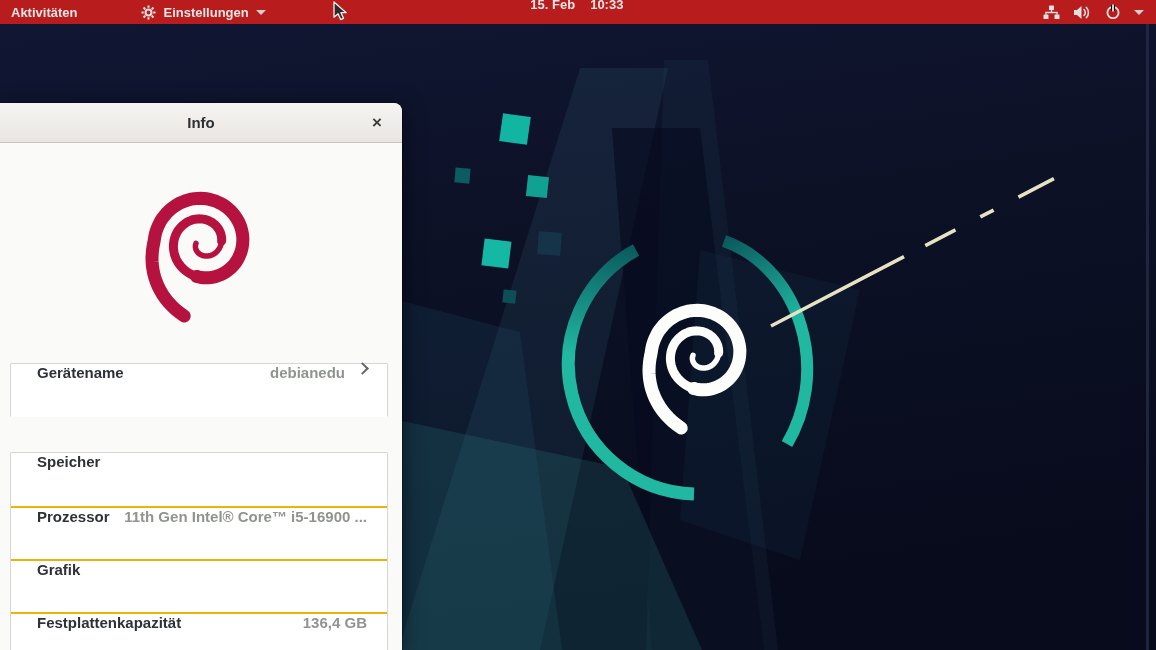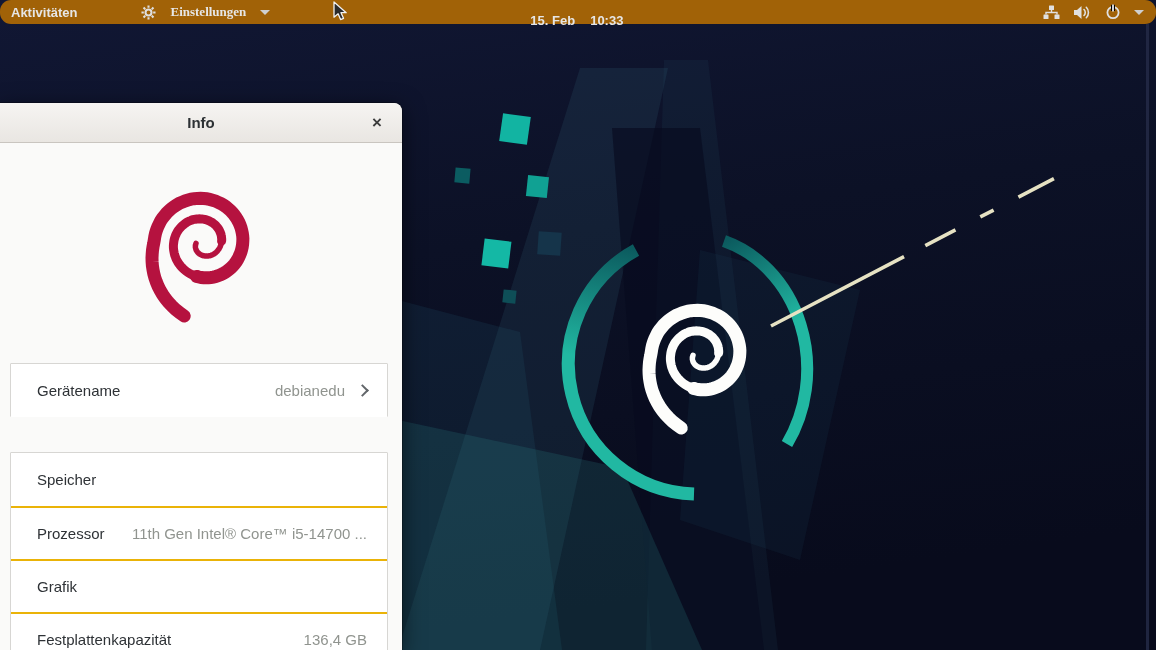--- a/index.html
+++ b/index.html
@@ -3,26 +3,26 @@
 <meta charset="utf-8">
 <style>
   * { margin:0; padding:0; box-sizing:border-box; }
   html,body { width:1156px; height:650px; overflow:hidden; }
   body { font-family:"Liberation Sans","DejaVu Sans",sans-serif; background:#000; }
   #screen { position:relative; width:1156px; height:650px; overflow:hidden; background:#0a0e20; }
 
   
   #topbar {
     position:absolute; top:0; left:0; width:100%; height:24px;
-    background:#a16207; color:#e6e6e6; z-index:40;
-    display:flex; align-items:flex-start; font-size:13px; font-weight:bold;border-radius:11px;
+    background:#b91c1c; color:#e6e6e6; z-index:40;
+    display:flex; align-items:flex-end; font-size:13px; font-weight:bold;
   }
   .tb-item { display:flex; align-items:center; height:24px; padding:0 9px; cursor:default; }
   #activities { margin-left:2px; }
-  #settings-menu { margin-left:46px; gap:14px;font-family:Liberation Serif, serif; }
+  #settings-menu { margin-left:46px; gap:7px; }
   .caret-down {
     width:0; height:0; border-left:5px solid transparent; border-right:5px solid transparent;
     border-top:5px solid #cfcfcf; display:inline-block;
   }
   #clock { position:absolute; left:50%; transform:translateX(-51%); display:flex; gap:15px; align-items:center; height:40px; }
   #status-area { position:absolute; right:4px; top:0; height:24px; display:flex; align-items:center; gap:13px; padding:0 8px; }
   .tb-icon { display:block; }
 
   
   #wallpaper { position:absolute; top:0; left:0; z-index:1; }
@@ -53,22 +53,22 @@
   }
   #debian-logo { position:absolute; left:118px; top:62px; }
 
   .card {
     position:absolute; left:10px; width:378px; background:#fff;
     border:1px solid #d7d6d3; border-radius:1px;
   }
   #device-card { top:260px; height:54px; }
   #specs-card  { top:349px; height:300px; }
   .row {
-    display:flex; align-items:center; height:53px; padding:0 20px 0 26px;
-    font-size:15px; color:#2e3236; background:#fff;
+    display:flex; height:53px; padding:0 20px 0 26px;
+    font-size:15px; color:#2e3236; background:#fff;font-weight:bold;
   }
   .row + .row { border-top:2px solid #eab308; }
   .row-label { flex:0 0 auto; }
   .row-value { flex:1 1 auto; text-align:right; color:#90948f; white-space:nowrap; overflow:hidden; }
   .chevron-right {
     width:9px; height:9px; margin-left:13px; flex:0 0 auto;
     border-top:2px solid #62666a; border-right:2px solid #62666a; transform:rotate(45deg);
   }
 </style>
 </head>
@@ -150,21 +150,21 @@
         <span class="chevron-right"></span>
       </div>
     </div>
 
     <div id="specs-card" class="card">
       <div class="row">
         <span class="row-label">Speicher</span>
       </div>
       <div class="row">
         <span class="row-label">Prozessor</span>
-        <span class="row-value">11th Gen Intel® Core™ i5-14700 ...</span>
+        <span class="row-value">11th Gen Intel® Core™ i5-16900 ...</span>
       </div>
       <div class="row">
         <span class="row-label">Grafik</span>
       </div>
       <div class="row">
         <span class="row-label">Festplattenkapazität</span>
         <span class="row-value">136,4 GB</span>
       </div>
     </div>
   </div>

